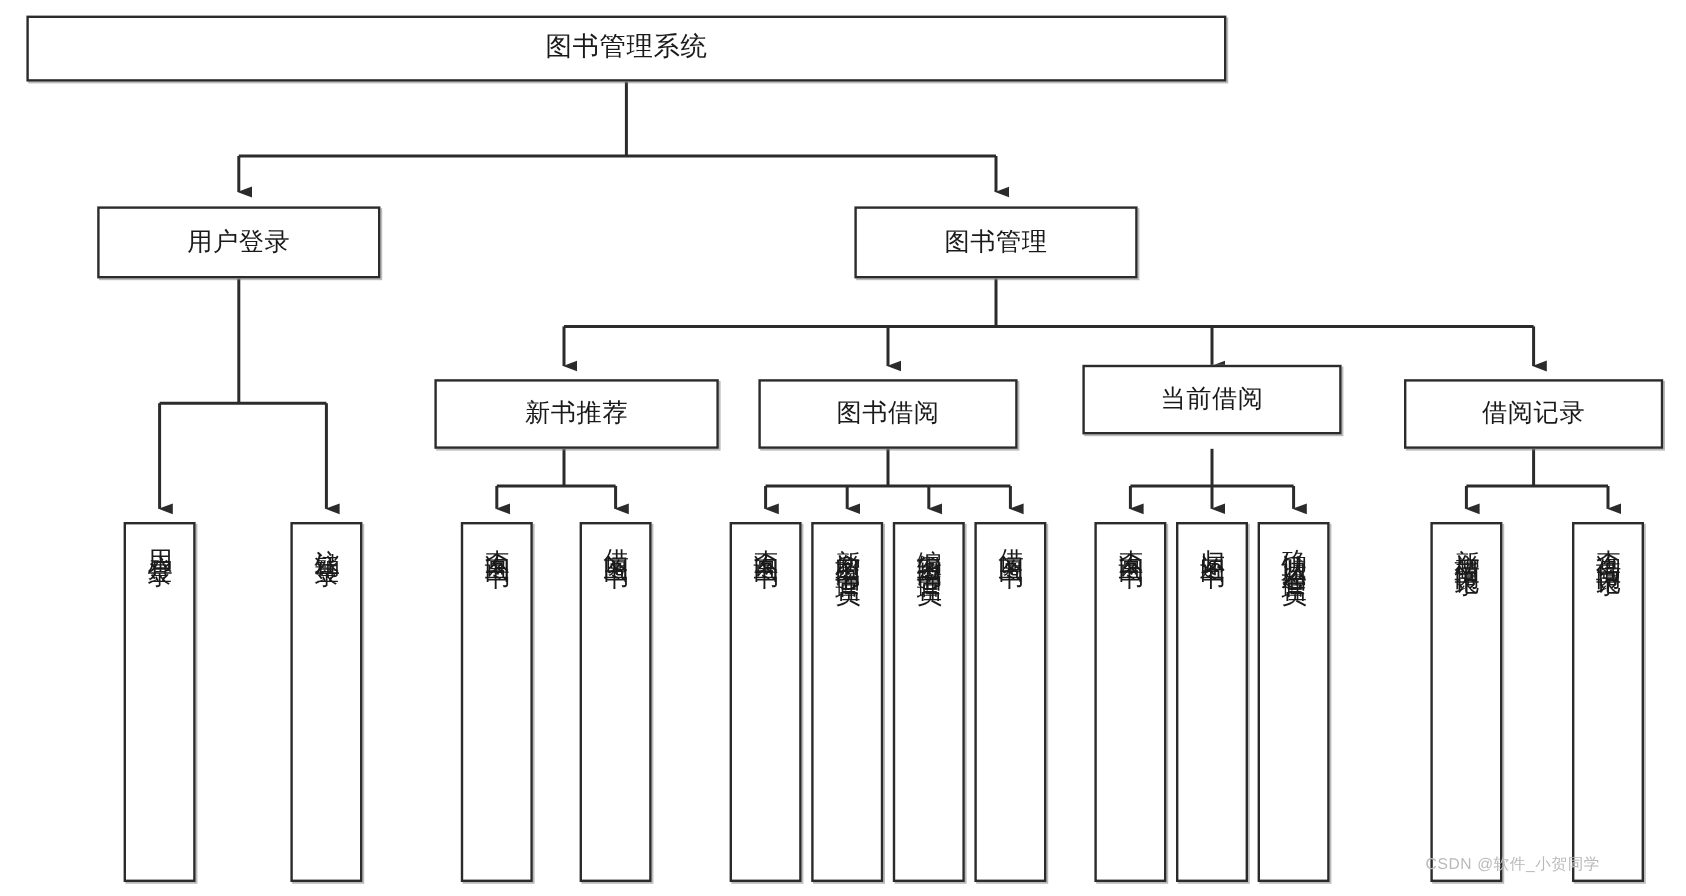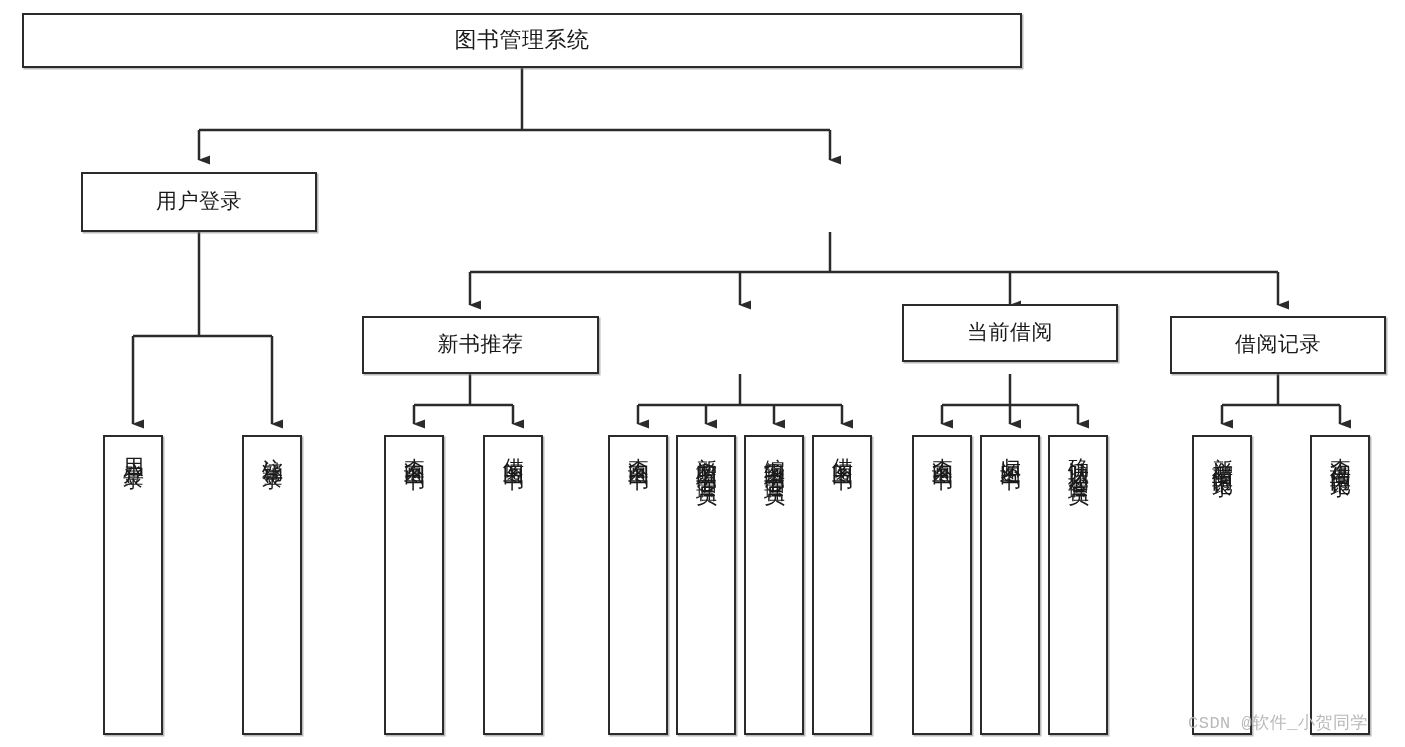--- a/index.html
+++ b/index.html
@@ -61,23 +61,23 @@
     left: 0;
     top: 0;
     width: 1405px;
     height: 747px;
     pointer-events: none;
   }
   .watermark {
     position: absolute;
     left: 1188px;
     top: 711px;
-    font-size: 17px;
+    font-size: 13px;
     color: #b9b9b9;
-    font-family: Liberation Mono, monospace;
+    font-family: Liberation Sans, sans-serif;
     white-space: nowrap;
     letter-spacing: 0.5px;
   }
 </style>
 </head>
 <body>
 
 <div id="diagram-root">
 
   <svg class="connectors" viewBox="0 0 1405 747" width="1405" height="747" xmlns="http://www.w3.org/2000/svg">
@@ -130,24 +130,30 @@
     </g>
   </svg>
 
   <div class="node horiz root" style="left:22px; top:13px; width:1000px; height:55px;">
     <span class="node-label">图书管理系统</span>
   </div>
 
   <div class="node horiz" style="left:81px; top:172px; width:236px; height:60px;">
     <span class="node-label">用户登录</span>
   </div>
+  <div class="node horiz" style="left:712px; top:172px; width:236px; height:60px;">
+    <span class="node-label">图书管理</span>
+  </div>
 
   <div class="node horiz" style="left:362px; top:316px; width:237px; height:58px;">
     <span class="node-label">新书推荐</span>
   </div>
+  <div class="node horiz" style="left:632px; top:316px; width:216px; height:58px;">
+    <span class="node-label">图书借阅</span>
+  </div>
   <div class="node horiz" style="left:902px; top:304px; width:216px; height:58px;">
     <span class="node-label">当前借阅</span>
   </div>
   <div class="node horiz" style="left:1170px; top:316px; width:216px; height:58px;">
     <span class="node-label">借阅记录</span>
   </div>
 
   <div class="node vert" style="left:103px; top:435px; width:60px; height:300px;">
     <span class="node-label">用户登录</span>
   </div>

